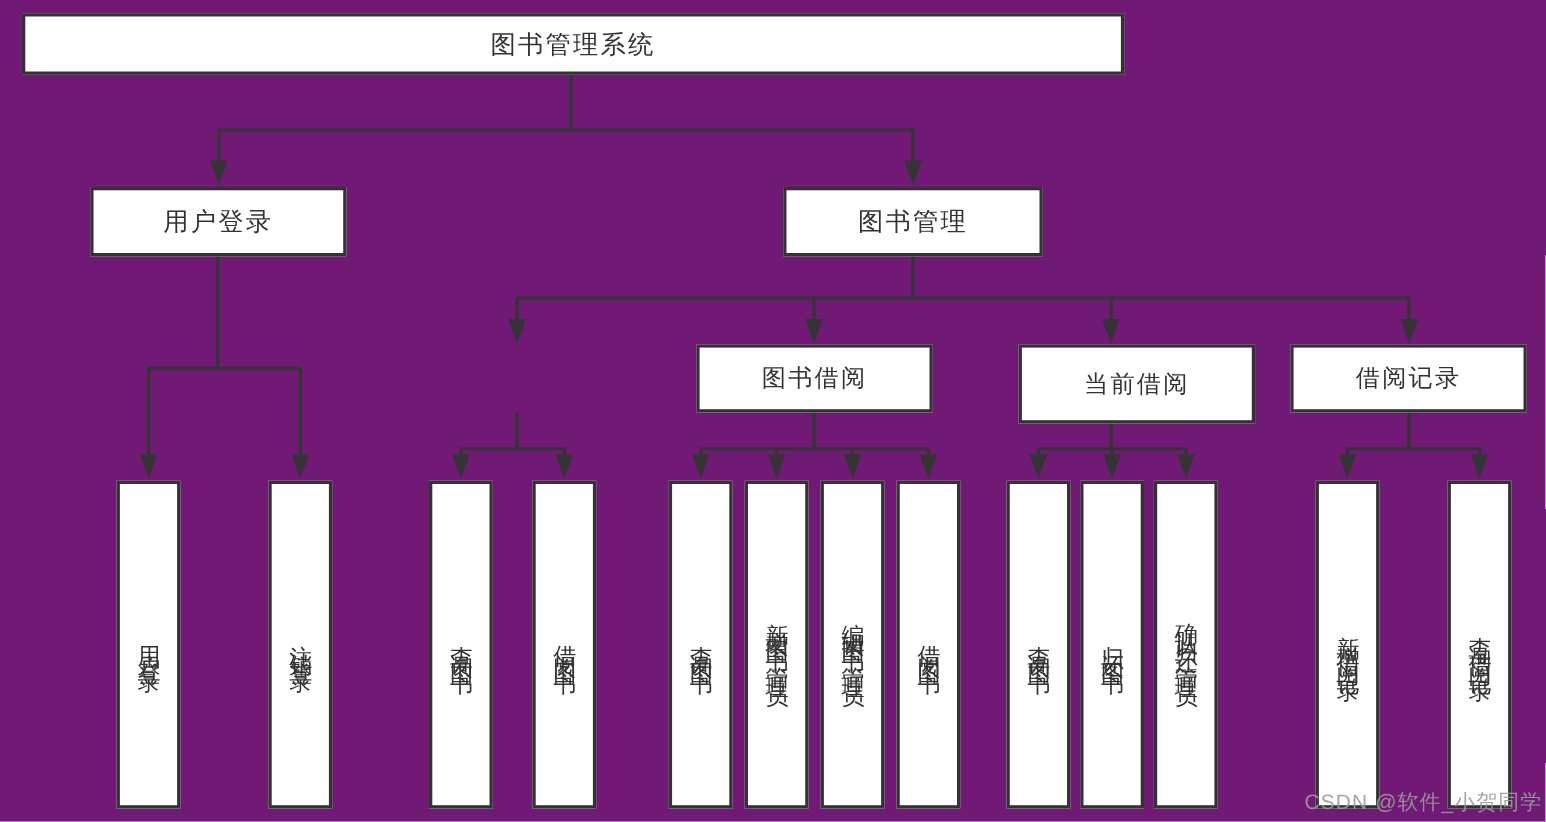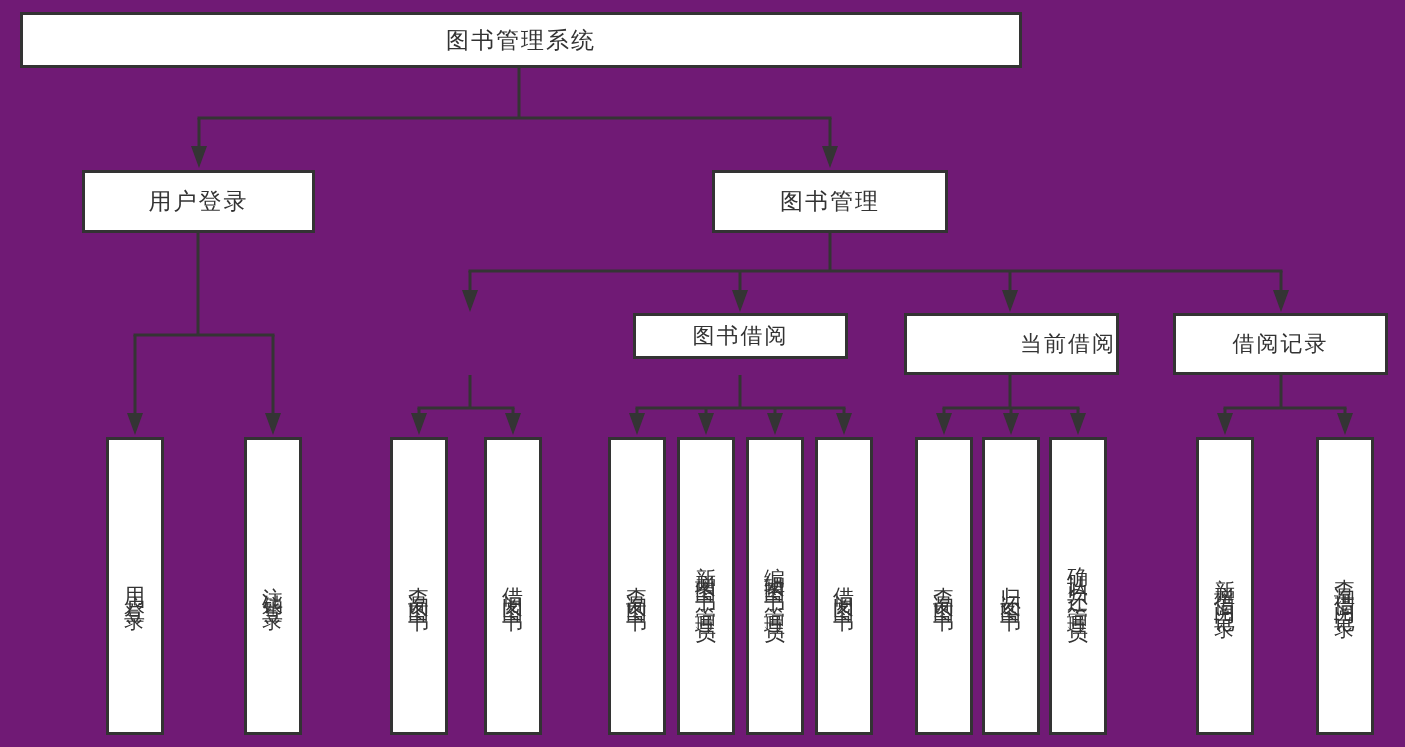--- a/index.html
+++ b/index.html
@@ -134,24 +134,24 @@
     <span class="h-label">图书管理系统</span>
   </div>
 
   <div class="box" style="left:82px; top:170px; width:233px; height:63px;">
     <span class="h-label">用户登录</span>
   </div>
   <div class="box" style="left:712px; top:170px; width:236px; height:63px;">
     <span class="h-label">图书管理</span>
   </div>
 
-  <div class="box lvl3" style="left:633px; top:313px; width:215px; height:46px;align-items:center;">
+  <div class="box lvl3" style="left:633px; top:313px; width:215px; height:62px;align-items:center;">
     <span class="h-label">图书借阅</span>
   </div>
-  <div class="box lvl3" style="left:904px; top:313px; width:215px; height:62px;justify-content:flex-end;">
+  <div class="box lvl3" style="left:926px; top:313px; width:215px; height:72px;">
     <span class="h-label">当前借阅</span>
   </div>
   <div class="box lvl3" style="left:1173px; top:313px; width:215px; height:62px;">
     <span class="h-label">借阅记录</span>
   </div>
 
   <div class="box" style="left:106px; top:437px; width:58px; height:298px;">
     <span class="v-label">用户登录</span>
   </div>
   <div class="box" style="left:244px; top:437px; width:58px; height:298px;">
@@ -188,14 +188,15 @@
     <span class="v-label">确认归还（管理员）</span>
   </div>
 
   <div class="box" style="left:1196px; top:437px; width:58px; height:298px;">
     <span class="v-label">新增借阅记录</span>
   </div>
   <div class="box" style="left:1316px; top:437px; width:58px; height:298px;">
     <span class="v-label">查询借阅记录</span>
   </div>
 
+  <div class="watermark">CSDN @软件_小贺同学</div>
 
 </div>
 
 </body></html>

